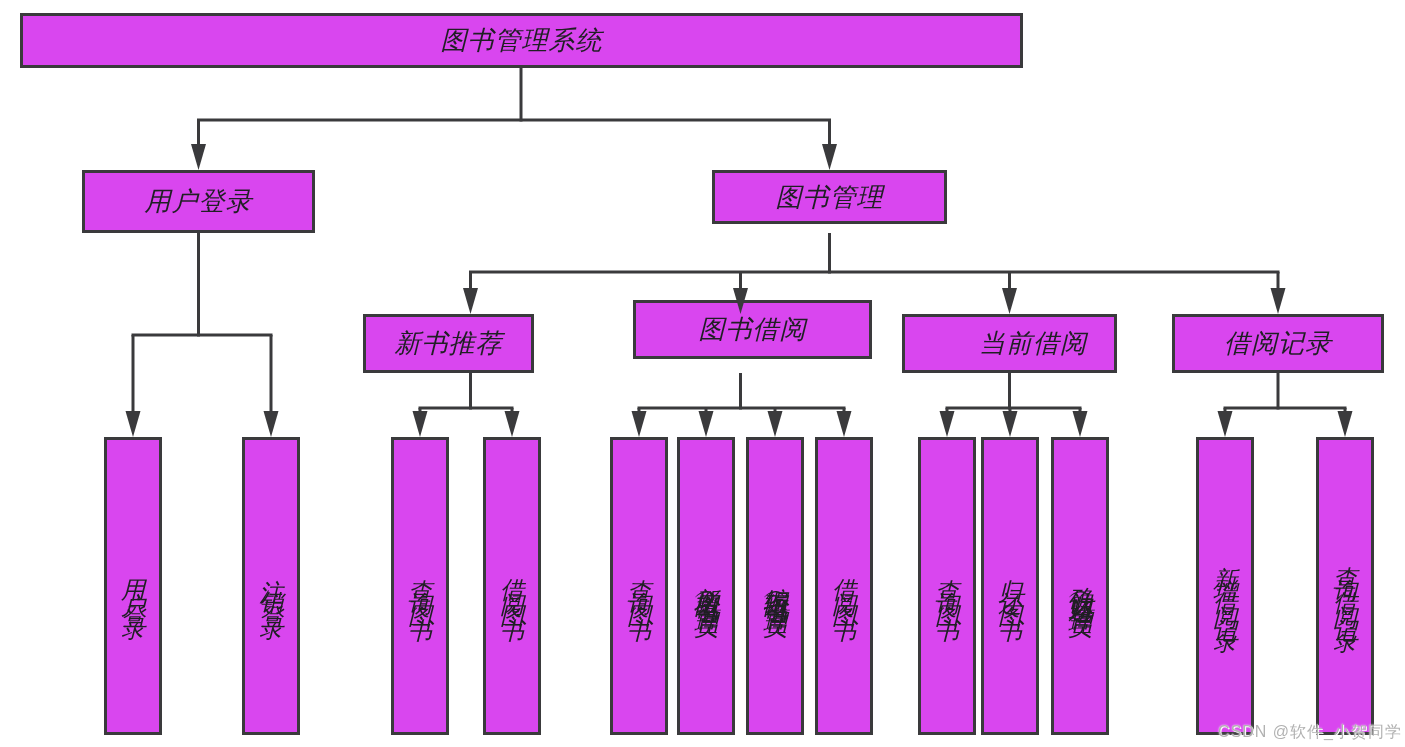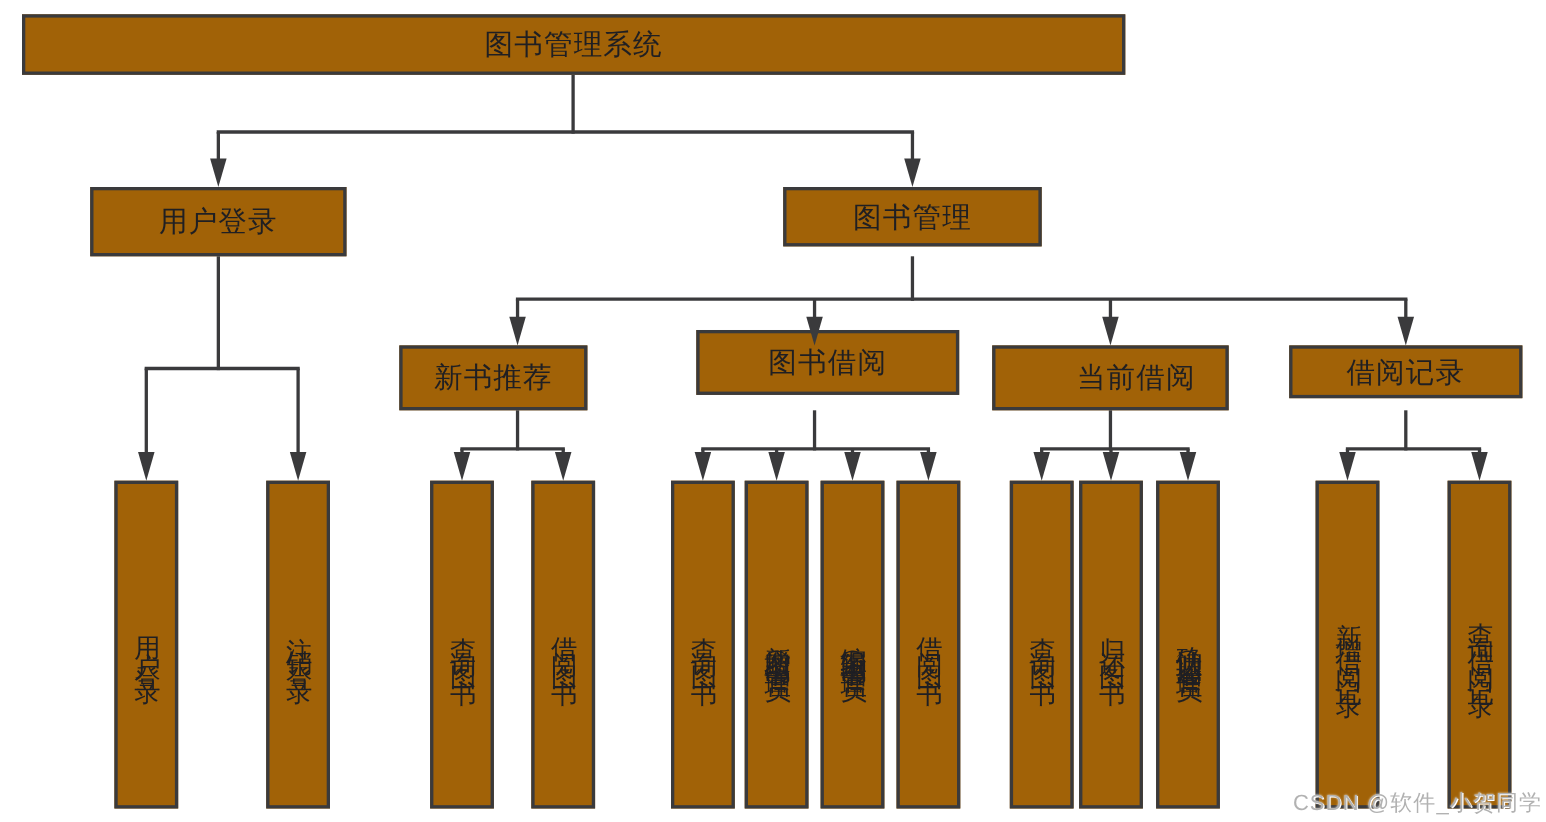--- a/index.html
+++ b/index.html
@@ -6,66 +6,67 @@
   .stage {
     position:relative;
     width:1405px; height:747px;
     background:#ffffff;
     font-family:"Liberation Sans", sans-serif;
     color:var(--text-color,#1f1f23);
     overflow:hidden;
   }
   .box {
     position:absolute;
-    background:#a16207;
+    background:#d946ef;
     border:3px solid var(--line-color,#3a3a3c);
     box-sizing:border-box;
     display:flex;
     align-items:center;
     justify-content:center;
+    font-style:italic;
   }
   .hbox { font-size:26px; letter-spacing:1px; white-space:nowrap; }
   .vbox .vtext {
     writing-mode:vertical-rl;
     text-orientation:mixed;
     font-size:24px;
     line-height:1;
     letter-spacing:13px;
   }
   .vbox .vtext.long { letter-spacing:4px; }
   svg.wires {
     position:absolute; left:0; top:0;
     pointer-events:none;
   }
   svg.wires line { stroke:var(--line-color,#3a3a3c); stroke-width:3; }
   svg.wires polygon { fill:var(--line-color,#3a3a3c); }
   .watermark {
     position:absolute;
     right:3px; bottom:4px;
-    font-size:20px;
+    font-size:16px;
     letter-spacing:1px;
     color:var(--wm-color,#b2b2b2);
     text-shadow:0 0 2px #ffffff, 1px 1px 0 #ffffff;
     white-space:nowrap;
   }
 </style>
 </head>
 <body>
 
 <div class="stage" style="--line-color: #3a3a3c; --text-color: #1f1f23; --wm-color: #b2b2b2;">
 
   <div class="box hbox" style="left:20px; top:13px; width:1003px; height:55px;">图书管理系统</div>
 
   <div class="box hbox" style="left:82px; top:170px; width:233px; height:63px;">用户登录</div>
   <div class="box hbox" style="left:712px; top:170px; width:235px; height:54px;">图书管理</div>
 
   <div class="box hbox" style="left:363px; top:314px; width:171px; height:59px;">新书推荐</div>
   <div class="box hbox" style="left:633px; top:300px; width:239px; height:59px;">图书借阅</div>
   <div class="box hbox" style="left:902px; top:314px; width:215px; height:59px;padding-left:47px;">当前借阅</div>
-  <div class="box hbox" style="left:1172px; top:314px; width:212px; height:48px;">借阅记录</div>
+  <div class="box hbox" style="left:1172px; top:314px; width:212px; height:59px;">借阅记录</div>
 
   <div class="box vbox" style="left:104px; top:437px; width:58px; height:298px;">
     <span class="vtext">用户登录</span>
   </div>
   <div class="box vbox" style="left:242px; top:437px; width:58px; height:298px;">
     <span class="vtext">注销登录</span>
   </div>
 
   <div class="box vbox" style="left:391px; top:437px; width:58px; height:298px;">
     <span class="vtext">查询图书</span>

